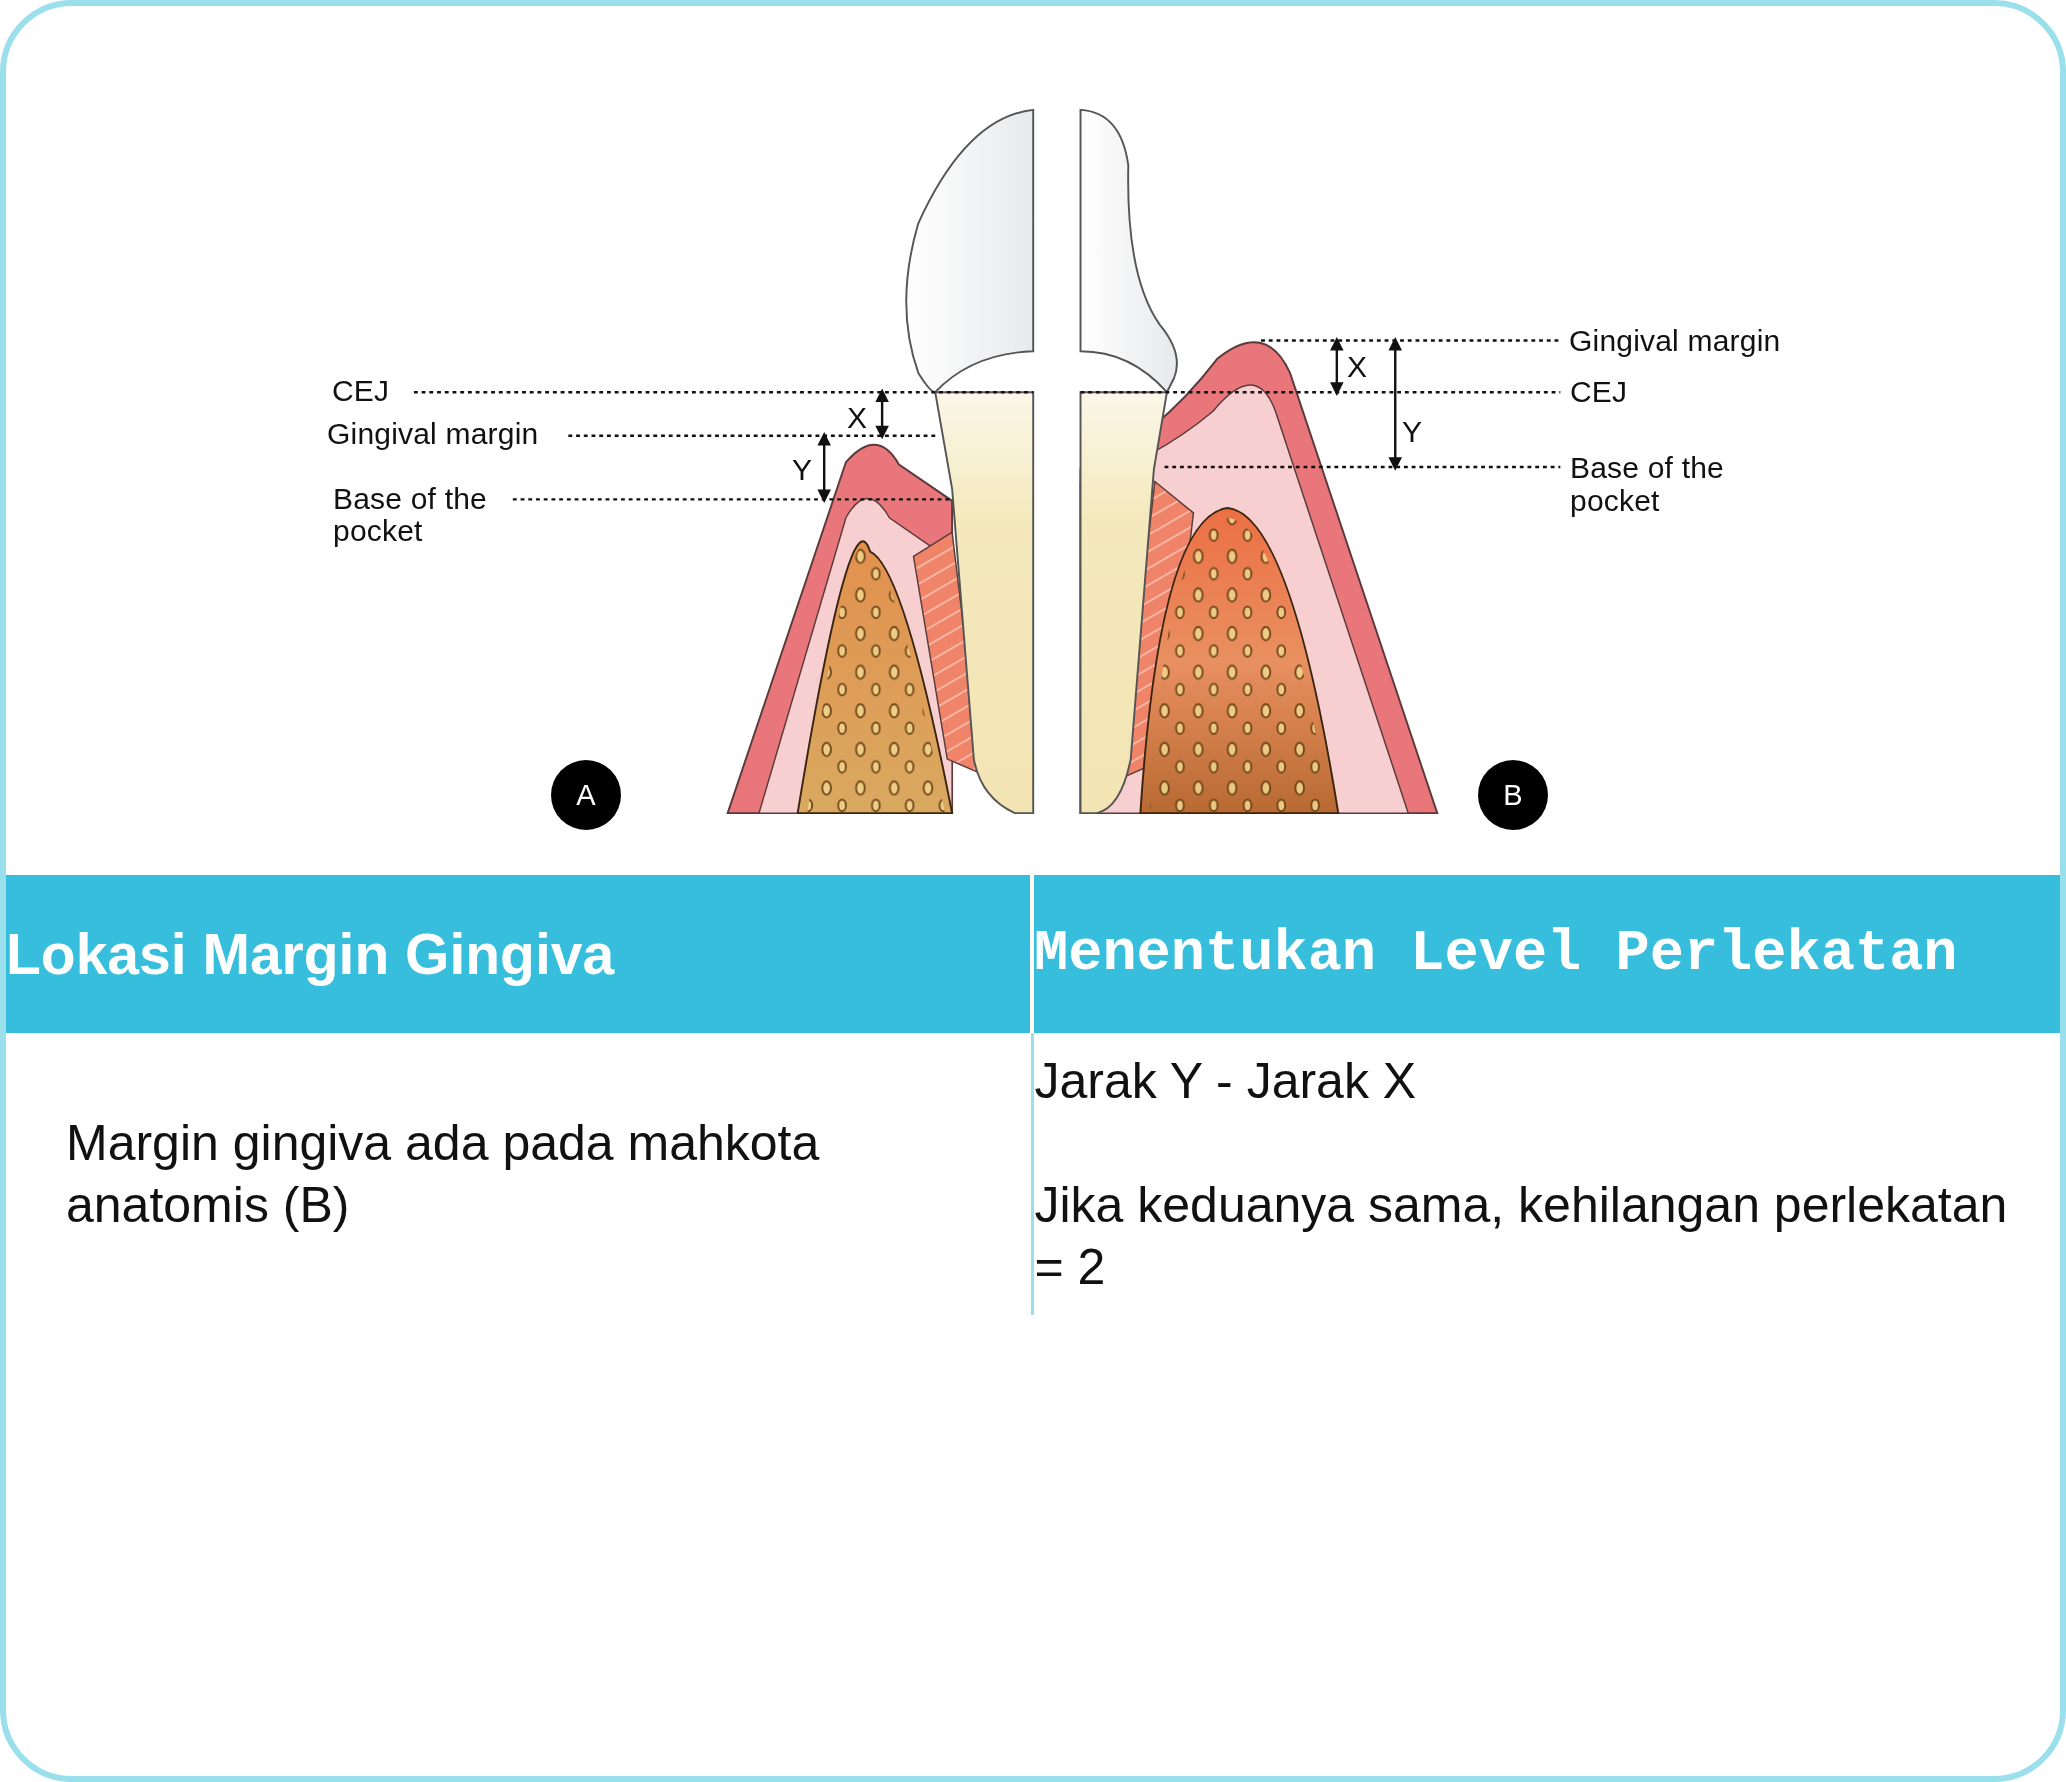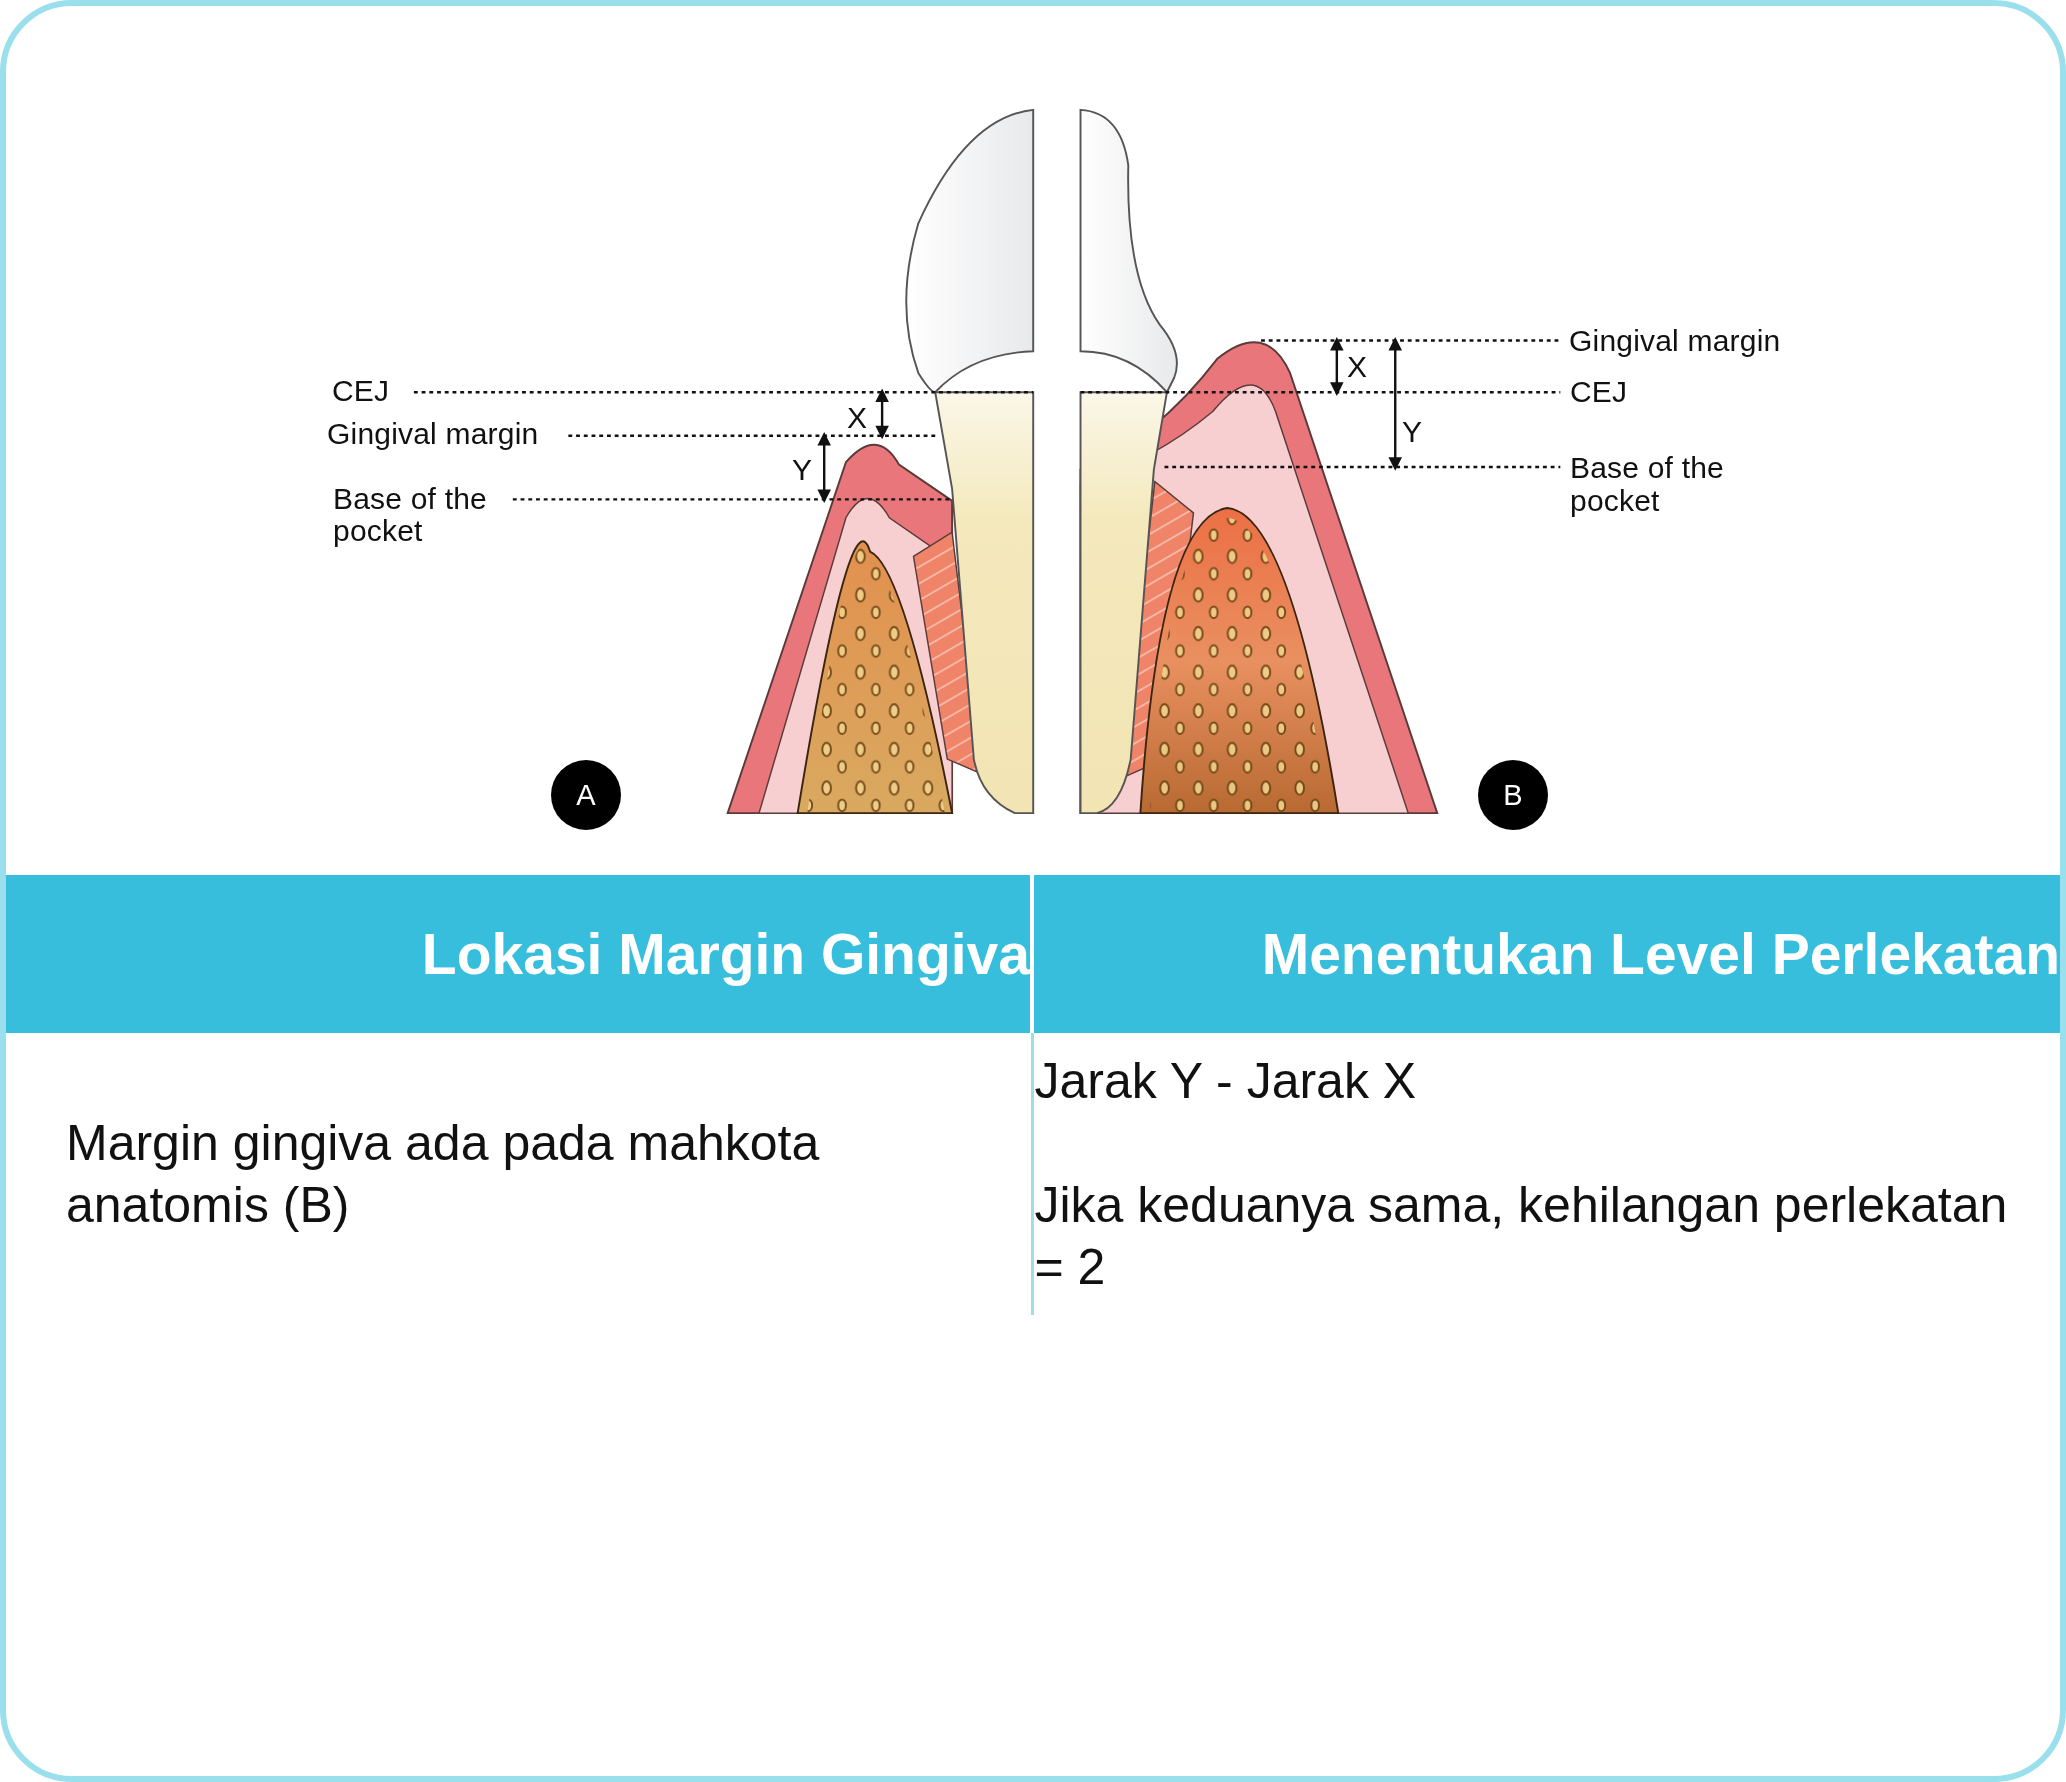--- a/index.html
+++ b/index.html
@@ -13,23 +13,23 @@
   .lbl { position:absolute; color:#111; font-size:30px; line-height:34px; white-space:nowrap; font-family:"Liberation Sans", sans-serif; font-weight:300; letter-spacing:0.2px; }
   .badge {
     position:absolute; width:70px; height:70px; border-radius:50%; background:#000; color:#fff;
     font-size:29px; display:flex; align-items:center; justify-content:center;
   }
   table.grid {
     position:absolute; left:0; top:869px; width:2054px; border-collapse:collapse; table-layout:fixed;
   }
   .grid th {
     background:#37bedd; color:#fff; font-weight:bold; font-size:57px; height:158px;
-    text-align:right; padding:0; border-right:4.8px solid #ffffff;
+    text-align:left; padding:0; border-right:4.8px solid #ffffff;
   }
-  .grid th:last-child { border-right:none; }
+  .grid th:last-child { border-right:none;font-family:Liberation Mono, monospace; }
   .grid td {
     font-size:50px; color:#111; vertical-align:middle; line-height:62px;
     border-top:4.8px solid #9adfec; border-right:3.9px solid #9adfec;
   }
   .grid td:last-child { border-right:none; }
   .grid tr.first td { border-top:none; }
   .c1 { padding-left:60px; padding-right:19.3px; }
   .c2 { padding-right:19.3px; }
   .para { display:block; }
   .gap { display:block; height:62px; }

